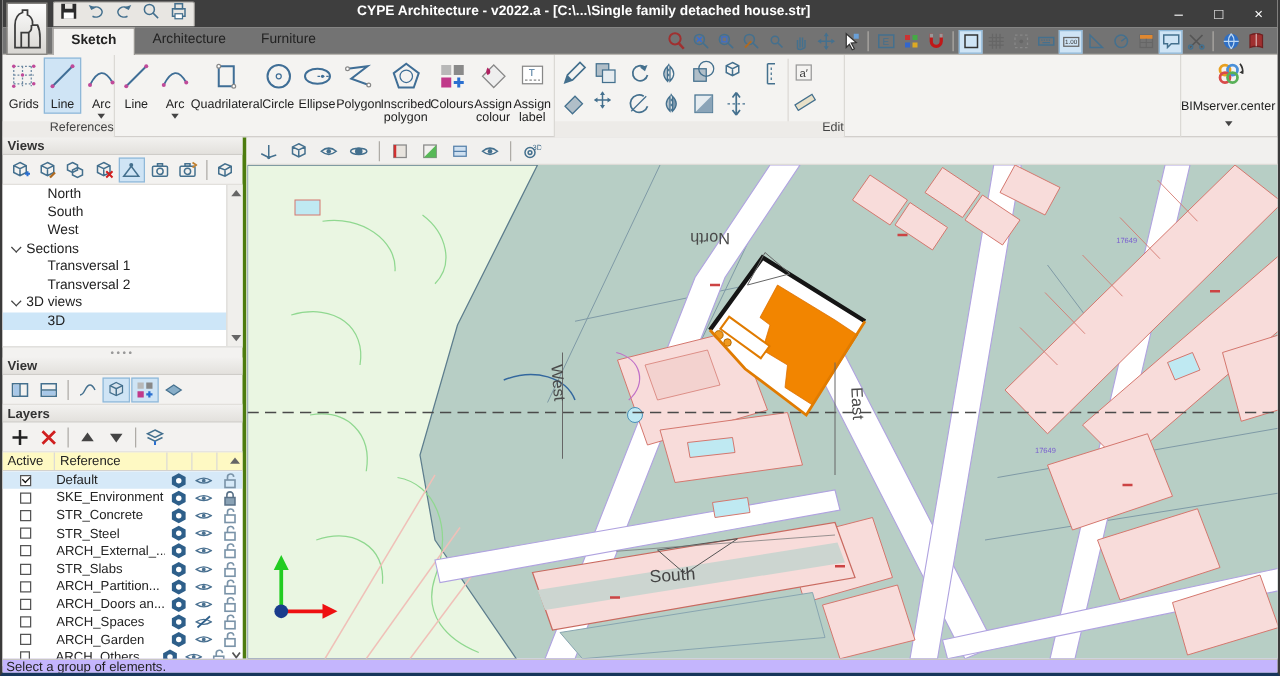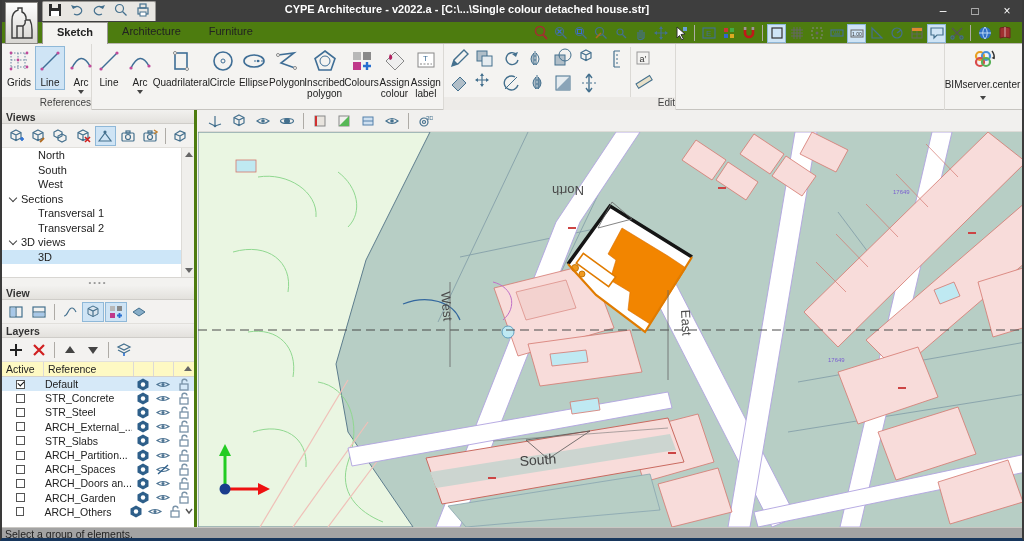--- a/index.html
+++ b/index.html
@@ -7,21 +7,21 @@
   #app { position:relative; width:1024px; height:541px; background:#f4f3f1; overflow:hidden;
          border-left:2px solid #3a3a3a; border-right:2px solid #3a3a3a; border-bottom:3px solid #17365c; }
   
   .titlebar { position:absolute; left:0; top:0; width:100%; height:22px; background:#3e3e3e; }
   .title-text { position:absolute; left:0; right:90px; top:3px; text-align:center; color:#fff; font-size:11px; font-weight:bold; white-space:nowrap; }
   .win-controls { position:absolute; right:6px; top:0; height:22px; display:flex; align-items:center; gap:14px; color:#fff; font-size:12px; }
   .win-btn { width:18px; text-align:center; cursor:default; }
   .qat { position:absolute; left:40px; top:1px; height:20px; background:#e8e6e2; border:1px solid #9a9894; border-bottom:none; border-radius:2px 2px 0 0; display:flex; align-items:center; padding:0 4px; gap:6px; }
   .logo-btn { position:absolute; left:3px; top:2px; width:33px; height:42px; background:linear-gradient(#fdfdfd,#d8d6d2); border:1px solid #8a8884; z-index:5; display:flex; align-items:center; justify-content:center; }
   
-  .tabrow { position:absolute; left:0; top:22px; width:100%; height:22px; background:#4d7c0f; border-bottom:1px solid #b9b6b1; }
+  .tabrow { position:absolute; left:0; top:22px; width:100%; height:22px; background:#737373; border-bottom:1px solid #b9b6b1; }
   .tabs { position:absolute; left:40px; top:0; display:flex; height:22px; }
   .tab { padding:3px 14px 0 14px; font-size:11px; color:#222; height:22px; }
   .tab.active { background:#f4f3f1; border:1px solid #9a9894; border-bottom:none; font-weight:bold; }
   .navstrip { position:absolute; right:8px; top:1px; height:20px; display:flex; align-items:center; gap:1px; }
   .nav-btn { width:19px; height:19px; display:flex; align-items:center; justify-content:center; }
   .nav-btn.hl { background:#cfe4f5; border:1px solid #8fb8d8; }
   .vsep { width:1px; height:16px; background:#aeaba6; margin:0 3px; }
   
   .ribbon { position:absolute; left:0; top:44px; width:100%; height:66px; background:#f4f3f1; border-bottom:1px solid #c6c4c0; }
   .rgroup { position:absolute; top:0; height:66px; border-right:1px solid #dbd9d5; }
@@ -53,33 +53,33 @@
   .splitter { height:8px; display:flex; align-items:center; justify-content:center; color:#999; font-size:8px; letter-spacing:2px; }
   .layers-head { display:flex; height:15px; background:#fef9c3; border-bottom:1px solid #d4d2ce; font-size:10.5px; color:#222; }
   .lh-col { padding:1px 4px; border-right:1px solid #dcdad6; }
   .layer-rows { position:relative; height:156px; background:#fff; overflow:hidden; }
   .lrow { display:flex; align-items:center; height:14.2px; font-size:10.5px; color:#222; }
   .lrow.selected { background:#d6e9f8; }
   .cbox { width:9px; height:9px; border:1px solid #555; background:#fff; margin-left:14px; position:relative; }
   .cbox.checked::after { content:""; position:absolute; left:1px; top:0px; width:5px; height:3px; border-left:1.5px solid #111; border-bottom:1.5px solid #111; transform:rotate(-45deg); }
   .lname { width:88px; margin-left:20px; white-space:nowrap; overflow:hidden; }
   .licon { width:21px; display:flex; justify-content:center; }
-  .statusbar { position:absolute; left:0; top:527px; width:100%; height:14px; background:#a3a3a3; border-top:1px solid #c9c7c3; font-size:10.5px; color:#222; padding:0 3px; }
+  .statusbar { position:absolute; left:0; top:527px; width:100%; height:14px; background:#c4b5fd; border-top:1px solid #c9c7c3; font-size:10.5px; color:#222; padding:0 3px; }
   
   .canvas-col { position:absolute; left:196px; top:110px; width:828px; height:417px; }
   .canvas-toolbar { height:22px; background:#f1f0ee; display:flex; align-items:center; padding:0 6px; gap:2px; border-bottom:1px solid #dddbd7; }
   .map { position:absolute; left:0; top:22px; width:828px; height:395px; background:#fff; }
 </style>
 </head>
 <body>
 
 <div id="app">
 
   <div class="titlebar">
-    <div class="title-text">CYPE Architecture - v2022.a - [C:\...\Single colour detached house.str]</div>
+    <div class="title-text">CYPE Architecture - v2022.a - [C:\...\Single family detached house.str]</div>
     <div class="win-controls">
       <div class="win-btn">–</div>
       <div class="win-btn">□</div>
       <div class="win-btn">×</div>
     </div>
   </div>
   <div class="logo-btn">
     <svg width="26" height="34" viewBox="0 0 26 34">
         <path d="M3 32 V14 Q3 6 9 4 L9 2 H13 V6 Q16 7 17 11 L17 14 H21 Q23 18 23 24 V32 Z M8 32 V20 H14 V32 M14 20 Q17 18 16 14" fill="none" stroke="#3c3c3c" stroke-width="1.4"></path>
       </svg>
@@ -698,20 +698,42 @@
           </span>
           <span class="licon">
             <svg width="15" height="15" viewBox="0 0 15 15">
               <rect x="4" y="7" width="8" height="6" fill="none" stroke="#7a93a8" stroke-width="1.3"></rect>
               <path d="M6,7 V5 A2.5,2.5 0 0 1 11,4.5" fill="none" stroke="#7a93a8" stroke-width="1.3"></path>
             </svg>
           </span>
         </div>
         <div class="lrow">
           <span class="cbox"></span>
+          <span class="lname">SKE_Environment</span>
+          <span class="licon">
+            <svg width="15" height="15" viewBox="0 0 15 15">
+              <path d="M8,1.5 L13.5,4.5 V10.5 L8,13.5 L2.5,10.5 V4.5 Z" fill="#2e5f8a"></path>
+              <circle cx="8" cy="7.5" r="2.2" fill="#fff"></circle>
+            </svg>
+          </span>
+          <span class="licon">
+            <svg width="15" height="15" viewBox="0 0 15 15">
+              <path d="M2,7.5 Q8,3.5 14,7.5 Q8,11.5 2,7.5 Z" fill="none" stroke="#4a7191" stroke-width="1.1"></path>
+              <circle cx="8" cy="7.5" r="1.5" fill="#4a7191"></circle>
+            </svg>
+          </span>
+          <span class="licon">
+            <svg width="15" height="15" viewBox="0 0 15 15">
+              <rect x="4" y="7" width="8" height="6" fill="#8aa2b5" stroke="#5a7288" stroke-width="1.2"></rect>
+              <path d="M5.5,7 V5 A2.5,2.5 0 0 1 10.5,5 V7" fill="none" stroke="#5a7288" stroke-width="1.3"></path>
+            </svg>
+          </span>
+        </div>
+        <div class="lrow">
+          <span class="cbox"></span>
           <span class="lname">STR_Concrete</span>
           <span class="licon">
             <svg width="15" height="15" viewBox="0 0 15 15">
               <path d="M8,1.5 L13.5,4.5 V10.5 L8,13.5 L2.5,10.5 V4.5 Z" fill="#2e5f8a"></path>
               <circle cx="8" cy="7.5" r="2.2" fill="#fff"></circle>
             </svg>
           </span>
           <span class="licon">
             <svg width="15" height="15" viewBox="0 0 15 15">
               <path d="M2,7.5 Q8,3.5 14,7.5 Q8,11.5 2,7.5 Z" fill="none" stroke="#4a7191" stroke-width="1.1"></path>
@@ -808,53 +830,53 @@
           </span>
           <span class="licon">
             <svg width="15" height="15" viewBox="0 0 15 15">
               <rect x="4" y="7" width="8" height="6" fill="none" stroke="#7a93a8" stroke-width="1.3"></rect>
               <path d="M6,7 V5 A2.5,2.5 0 0 1 11,4.5" fill="none" stroke="#7a93a8" stroke-width="1.3"></path>
             </svg>
           </span>
         </div>
         <div class="lrow">
           <span class="cbox"></span>
-          <span class="lname">ARCH_Spaces</span>
+          <span class="lname">ARCH_Doors an...</span>
           <span class="licon">
             <svg width="15" height="15" viewBox="0 0 15 15">
               <path d="M8,1.5 L13.5,4.5 V10.5 L8,13.5 L2.5,10.5 V4.5 Z" fill="#2e5f8a"></path>
               <circle cx="8" cy="7.5" r="2.2" fill="#fff"></circle>
             </svg>
           </span>
           <span class="licon">
             <svg width="15" height="15" viewBox="0 0 15 15">
               <path d="M2,7.5 Q8,3.5 14,7.5 Q8,11.5 2,7.5 Z" fill="none" stroke="#4a7191" stroke-width="1.1"></path>
-              <line x1="3" y1="12" x2="13" y2="3" stroke="#2e5f8a" stroke-width="1.4"></line>
+              <circle cx="8" cy="7.5" r="1.5" fill="#4a7191"></circle>
             </svg>
           </span>
           <span class="licon">
             <svg width="15" height="15" viewBox="0 0 15 15">
               <rect x="4" y="7" width="8" height="6" fill="none" stroke="#7a93a8" stroke-width="1.3"></rect>
               <path d="M6,7 V5 A2.5,2.5 0 0 1 11,4.5" fill="none" stroke="#7a93a8" stroke-width="1.3"></path>
             </svg>
           </span>
         </div>
         <div class="lrow">
           <span class="cbox"></span>
-          <span class="lname">ARCH_Doors an...</span>
+          <span class="lname">ARCH_Spaces</span>
           <span class="licon">
             <svg width="15" height="15" viewBox="0 0 15 15">
               <path d="M8,1.5 L13.5,4.5 V10.5 L8,13.5 L2.5,10.5 V4.5 Z" fill="#2e5f8a"></path>
               <circle cx="8" cy="7.5" r="2.2" fill="#fff"></circle>
             </svg>
           </span>
           <span class="licon">
             <svg width="15" height="15" viewBox="0 0 15 15">
               <path d="M2,7.5 Q8,3.5 14,7.5 Q8,11.5 2,7.5 Z" fill="none" stroke="#4a7191" stroke-width="1.1"></path>
-              <circle cx="8" cy="7.5" r="1.5" fill="#4a7191"></circle>
+              <line x1="3" y1="12" x2="13" y2="3" stroke="#2e5f8a" stroke-width="1.4"></line>
             </svg>
           </span>
           <span class="licon">
             <svg width="15" height="15" viewBox="0 0 15 15">
               <rect x="4" y="7" width="8" height="6" fill="none" stroke="#7a93a8" stroke-width="1.3"></rect>
               <path d="M6,7 V5 A2.5,2.5 0 0 1 11,4.5" fill="none" stroke="#7a93a8" stroke-width="1.3"></path>
             </svg>
           </span>
         </div>
         <div class="lrow">

